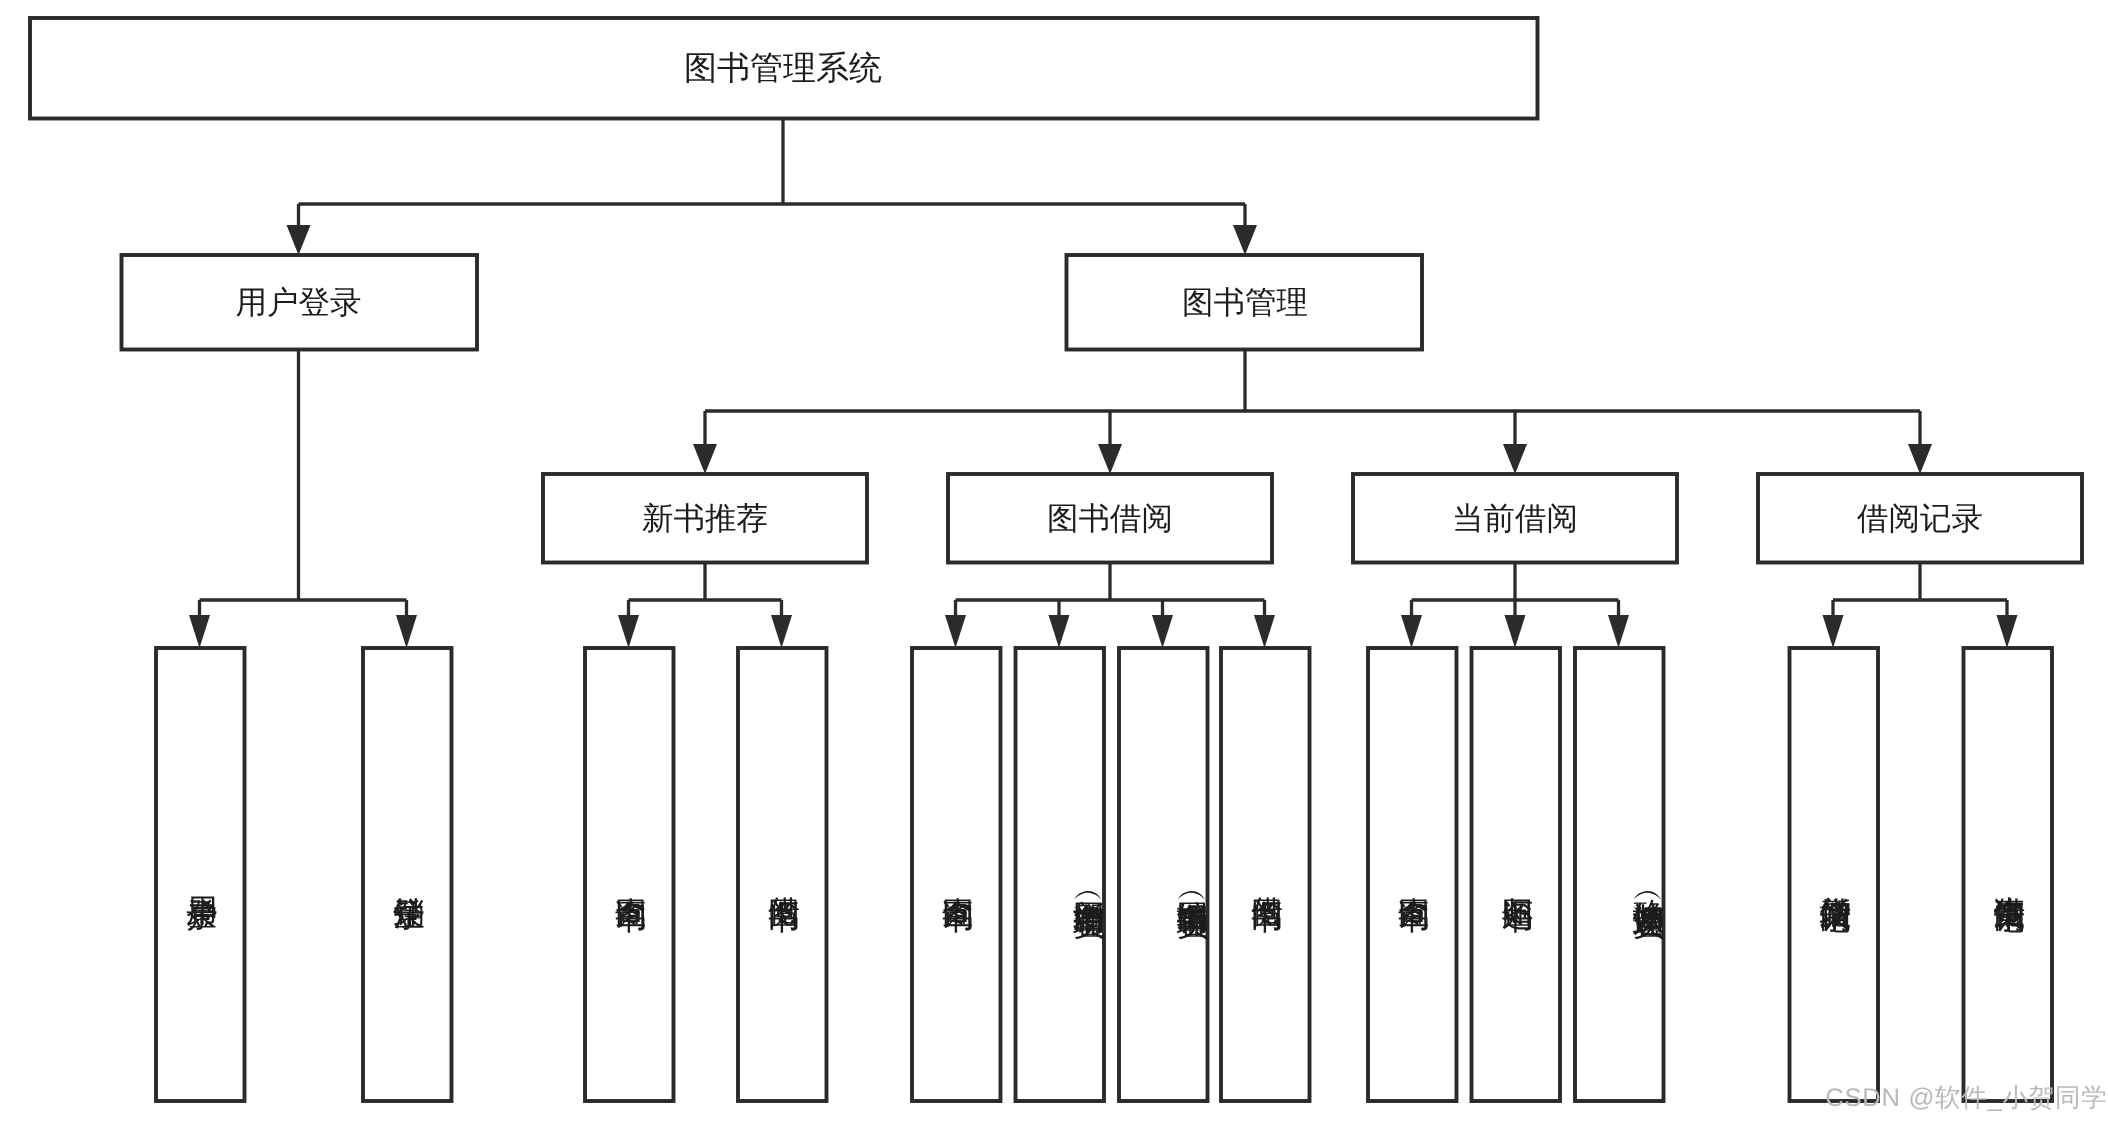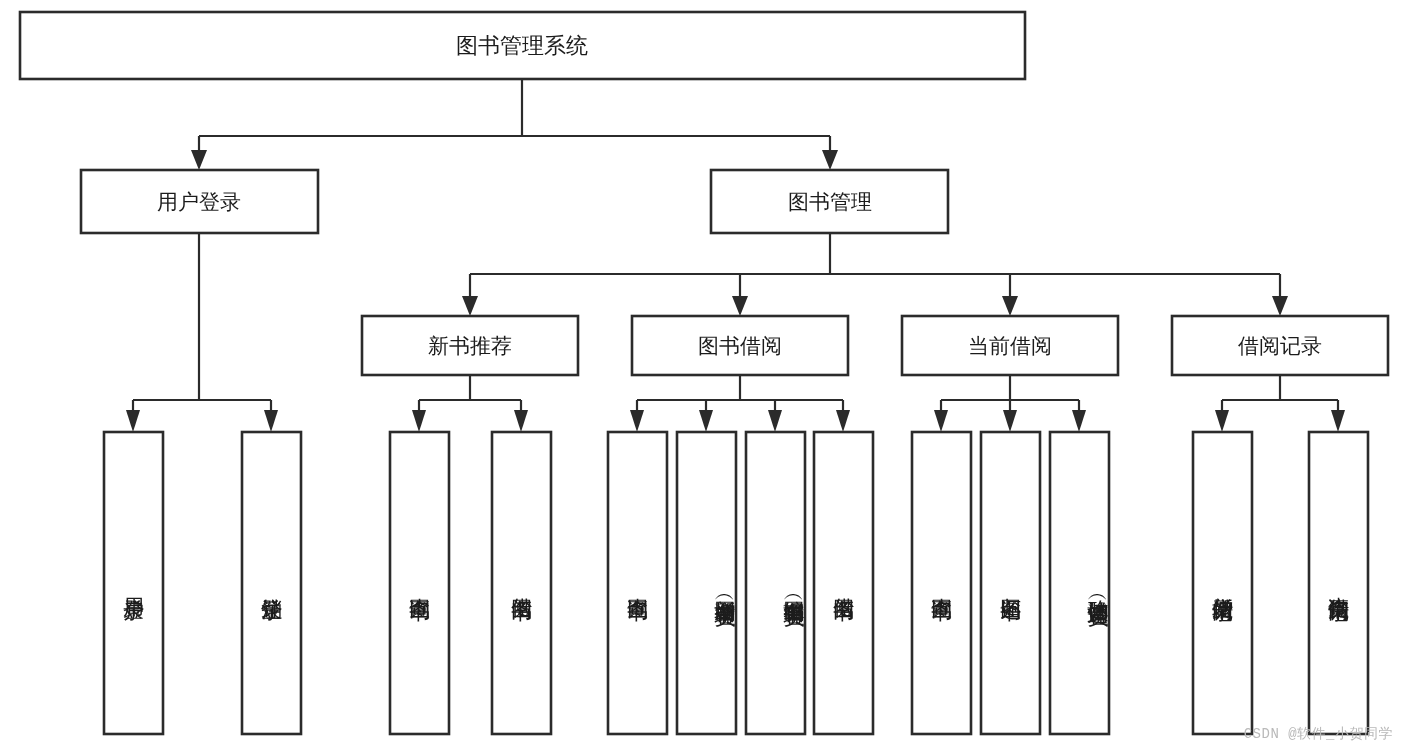--- a/index.html
+++ b/index.html
@@ -64,24 +64,24 @@
     font-size: 21px;
     line-height: 1.06;
     color: #1c1c1c;
     letter-spacing: 1px;
     white-space: nowrap;
     pointer-events: none;
     text-align: center;
   }
   .watermark {
     position: absolute;
-    right: 12px;
+    right: 0;
     bottom: 4px;
-    font-family: Liberation Mono, monospace;
-    font-size: 14px;
+    font-family: Liberation Sans, sans-serif;
+    font-size: 17px;
     color: #b9b9b9;
     white-space: nowrap;
     letter-spacing: 0.5px;
   }
 </style>
 </head>
 <body>
 
 <div id="diagram-root">
 

